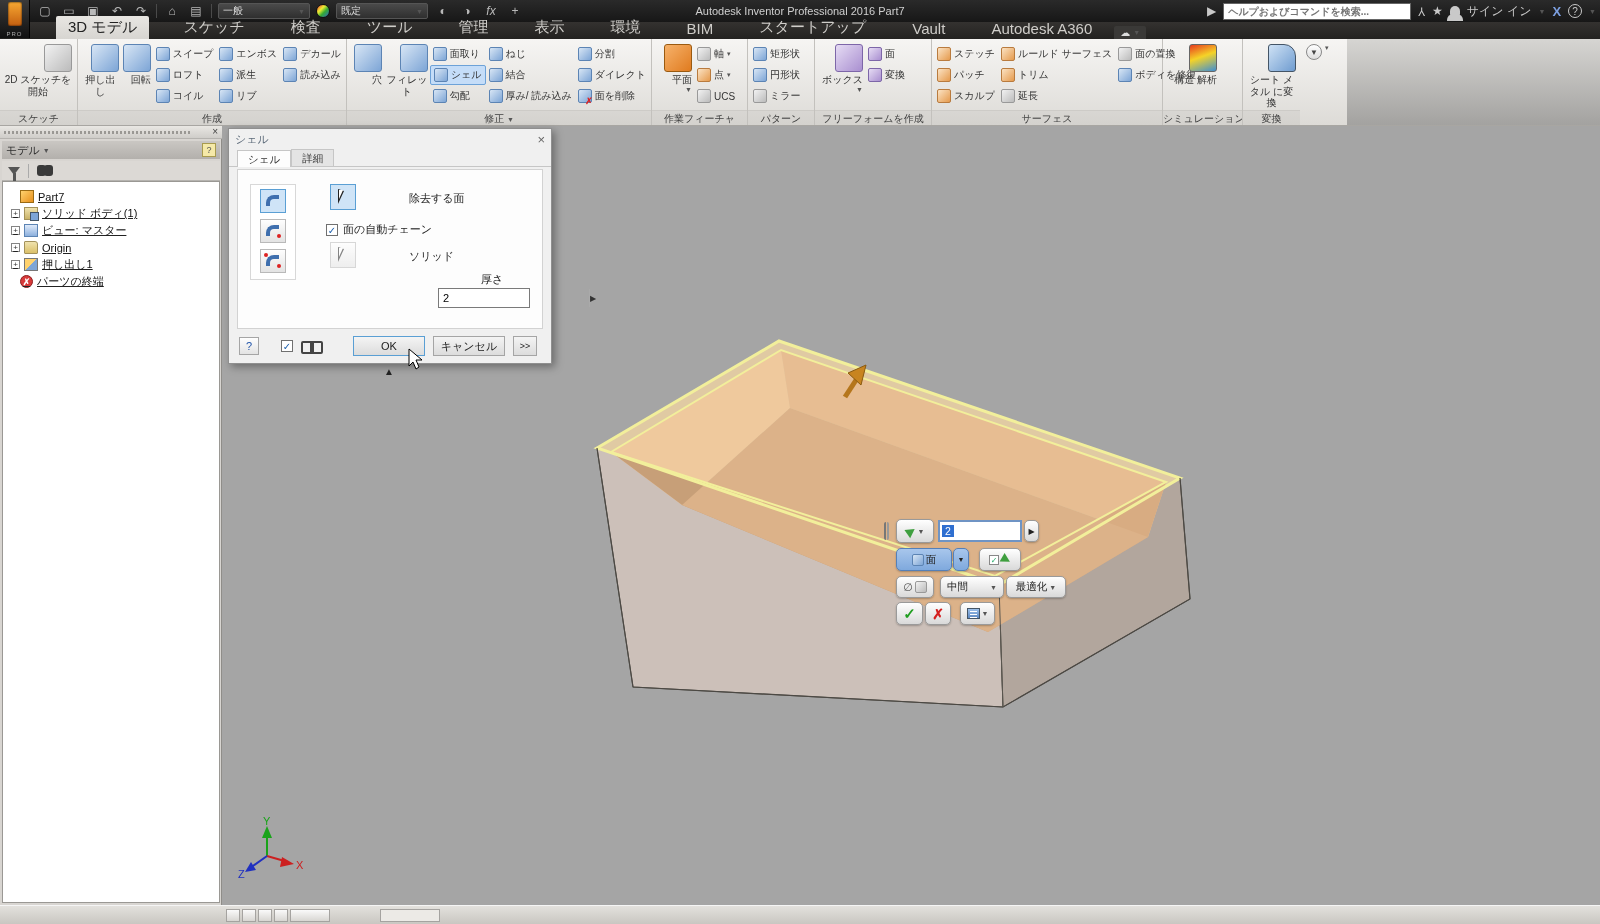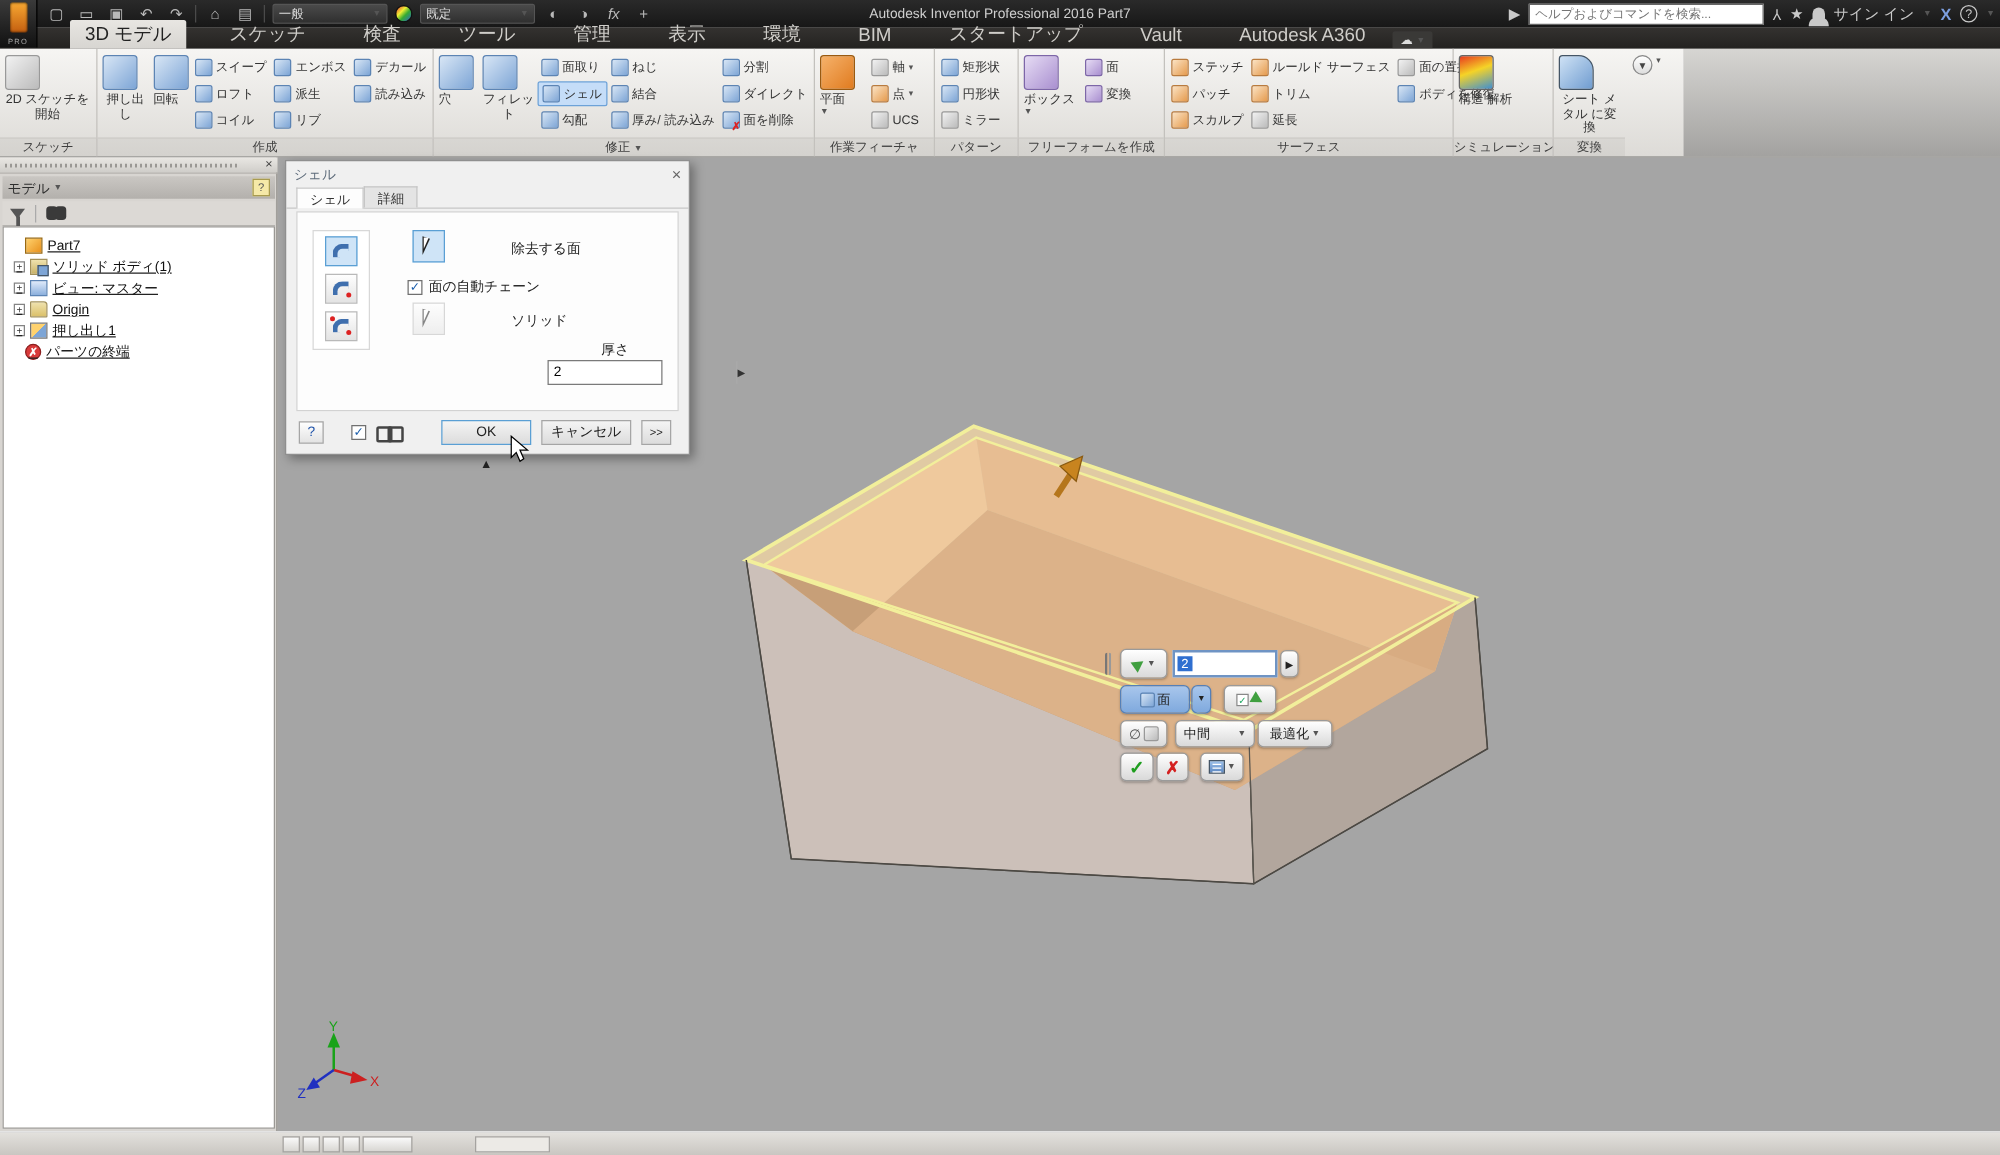--- a/index.html
+++ b/index.html
@@ -16,39 +16,39 @@
   .app-logo { left:0; top:0; width:30px; height:38px; background:linear-gradient(#3a3a3a,#111); border-right:1px solid #000; text-align:center; z-index:5; }
   .app-logo .i-glyph { display:block; margin:2px auto 0; width:14px; height:24px; background:linear-gradient(#f7a832,#c45f10); border-radius:2px; box-shadow:0 0 2px #000 inset; }
   .app-logo .pro { font-size:6px; color:#aaa; letter-spacing:1px; }
   .qat { left:36px; top:2px; height:18px; display:flex; align-items:center; gap:6px; color:#b9b9b9; font-size:12px; }
   .qat .qi { width:18px; height:16px; text-align:center; line-height:16px; cursor:default; }
   .qat .sep { width:1px; height:14px; background:#4a4a4a; }
   .dd-dark { display:flex; align-items:center; justify-content:space-between; width:92px; height:16px; background:linear-gradient(#4a4a4a,#2f2f2f); border:1px solid #555; border-radius:2px; padding:0 4px; font-size:10px; color:#ddd; }
   .colorwheel { width:14px; height:14px; border-radius:50%; background:linear-gradient(135deg,#e33,#ee3 35%,#3a3 60%,#36c); border:1px solid #111; }
   .win-title { left:0; right:0; top:0; height:22px; text-align:center; line-height:22px; color:#cfcfcf; font-size:11px; pointer-events:none; }
   .tb-right { right:4px; top:2px; height:18px; display:flex; align-items:center; gap:7px; z-index:6; }
-  .searchbox { width:188px; height:17px; background:#fff; border:1px solid #666; font-size:10px; padding:0 4px; color:#555; }
+  .searchbox { width:188px; height:17px; background:#fff; border:1px solid #666; font-size:10px; padding:0 4px; color:#555;font-weight:bold; }
   .tbr-ic { color:#c9c9c9; font-size:12px; }
   .person-ic { width:10px; height:10px; border-radius:50% 50% 2px 2px; background:#c9c9c9; position:relative; }
   .person-ic:after { content:""; position:absolute; left:-3px; top:8px; width:16px; height:7px; border-radius:6px 6px 0 0; background:#c9c9c9; }
   .x-logo { color:#7c9fe0; font-weight:bold; font-size:13px; }
   .help-circle { width:14px; height:14px; border-radius:50%; border:1px solid #c9c9c9; text-align:center; line-height:13px; font-size:10px; color:#c9c9c9; }
 
   
   .tabrow { left:0; top:22px; width:1600px; height:17px; background:linear-gradient(#343230,#232220); display:flex; align-items:flex-end; padding-left:34px; }
   .rtab { padding:2px 12px 2px; font-size:15px; color:#cfcdc9; cursor:default;margin-left:22px; }
   .rtab.active { background:linear-gradient(#e8e6e2,#d7d5d1); color:#222; border-radius:2px 2px 0 0; }
   .cloudbtn { display:flex; align-items:center; gap:3px; margin-left:10px; color:#ddd; font-size:10px; padding:1px 6px; background:#3a3937; border-radius:2px 2px 0 0; }
 
   
   .ribbon { left:0; top:39px; width:1347px; height:87px; background:linear-gradient(#f6f5f3,#dddbd7); border-bottom:1px solid #a8a6a2; display:flex; }
   .ribbon-rest { left:1347px; top:39px; width:253px; height:87px; background:linear-gradient(#d6d5d2,#a3a2a0); border-bottom:1px solid #a8a6a2; }
   .rgroup { position:relative; height:100%; border-right:1px solid #c3c1bd; padding:3px 2px 16px; display:flex; align-items:flex-start; }
   .rgroup-label { position:absolute; left:0; right:0; bottom:0; height:15px; line-height:15px; text-align:center; font-size:10px; color:#3e3e3e; background:rgba(0,0,0,0.04); border-top:1px solid #cdcbc7; white-space:nowrap; overflow:hidden;}
-  .bigbtn { display:flex; flex-direction:column; align-items:flex-start; width:52px; padding:2px 1px; margin:0 1px; }
+  .bigbtn { display:flex; flex-direction:column; align-items:flex-end; width:52px; padding:2px 1px; margin:0 1px; }
   .bigbtn .bic { width:28px; height:28px; border-radius:3px; margin-bottom:2px; }
   .bigbtn .blabel { font-size:10px; line-height:1.15; text-align:center; color:#333; }
   .smallcol { display:flex; flex-direction:column; justify-content:flex-start; gap:1px; padding-top:2px; }
   .smallbtn { display:flex; align-items:center; gap:3px; height:20px; padding:1px 3px; border-radius:2px; white-space:nowrap; }
   .smallbtn .sic { width:14px; height:14px; border-radius:2px; flex:none; position:relative; }
   .smallbtn .slabel { font-size:10px; color:#333; }
   .ic-blue  { background:linear-gradient(135deg,#d8e6f5,#7da5d6); border:1px solid #5c84b4; }
   .ic-orange{ background:linear-gradient(135deg,#fbe3c4,#e59a4d); border:1px solid #b97b3e; }
   .ic-purple{ background:linear-gradient(135deg,#e6dcf4,#a98fd0); border:1px solid #7d66a8; }
   .ic-gray  { background:linear-gradient(135deg,#f2f2f2,#bbb); border:1px solid #999; }

